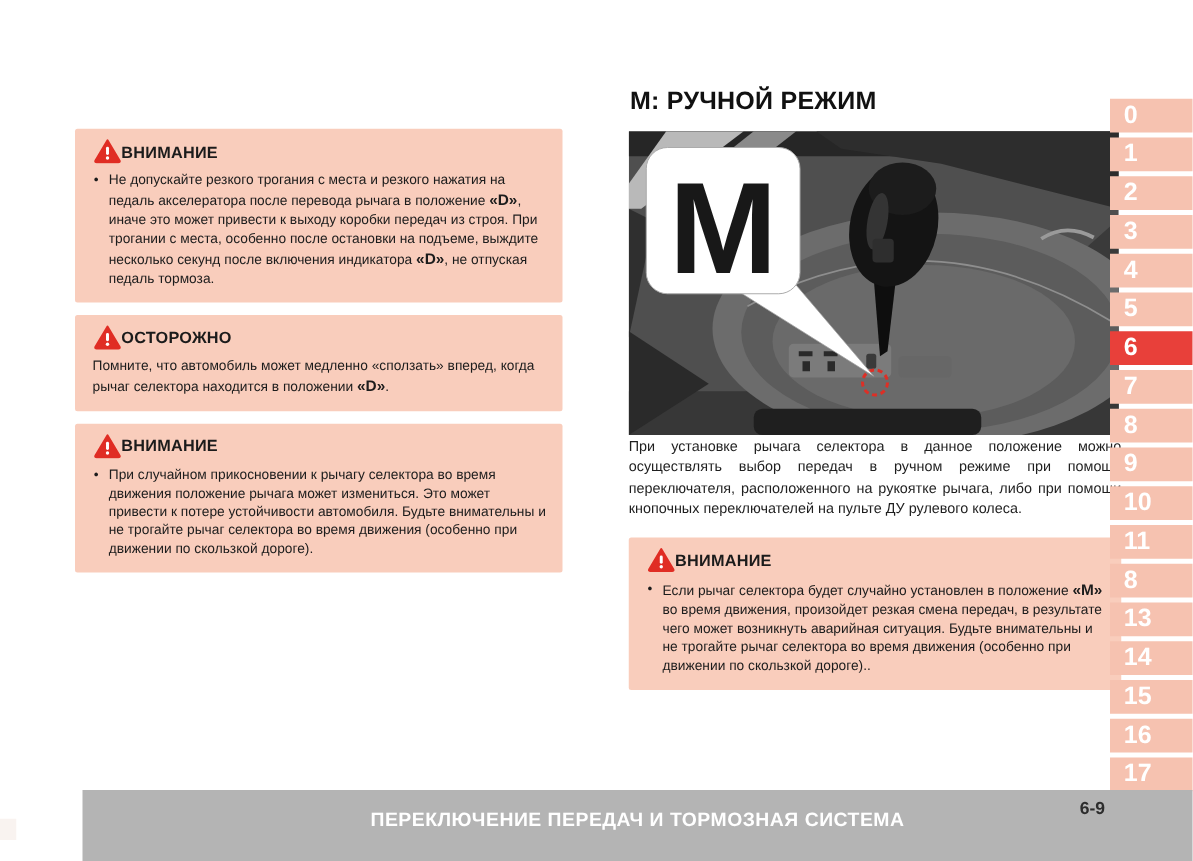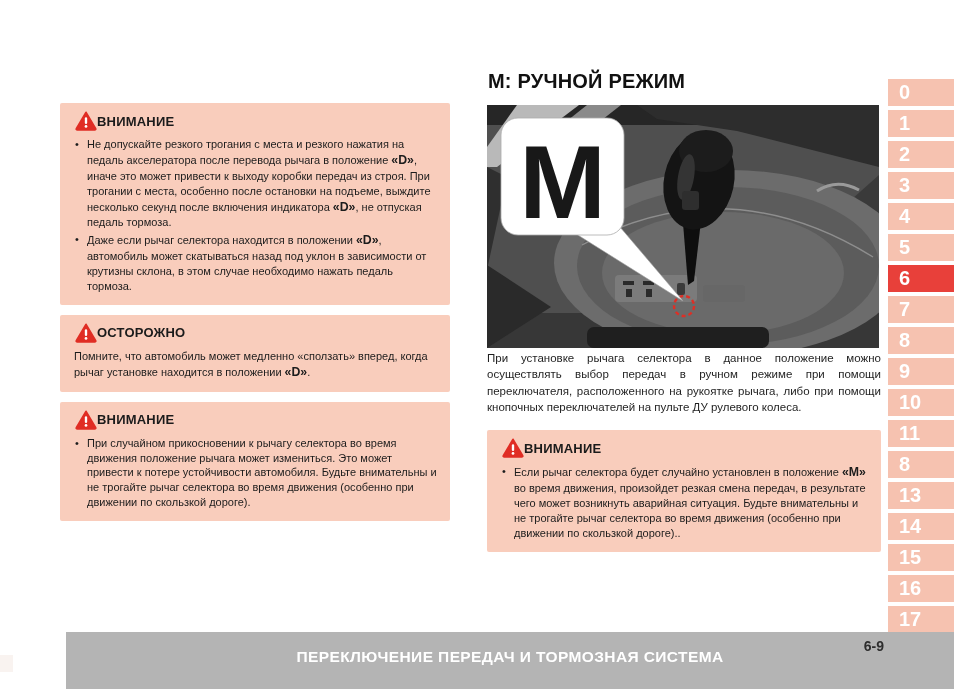--- a/index.html
+++ b/index.html
@@ -27,21 +27,21 @@
   .warn-body{display:flex;flex-direction:column;gap:2px;}
   .warn-item{
     font-size:11px;line-height:1.36;color:#1c1c1c;
     position:relative;padding-left:15px;text-align:left;
   }
   .warn-item.bulleted::before{
     content:"\2022";position:absolute;left:3px;top:0;font-size:11px;color:#1c1c1c;
   }
   .seg-b{font-weight:bold;font-size:1.12em;}
   
-  .right-col{position:absolute;left:487px;top:70px;width:394px;}
+  .right-col{position:absolute;left:503px;top:70px;width:394px;}
   .page-title{
     font-size:20px;font-weight:bold;color:#111;
     margin:0 0 0 1px;letter-spacing:.2px;line-height:1.1;
   }
   .figure{width:392px;height:243px;margin-top:13px;display:block;}
   .main-paragraph{
     margin-top:2px;font-size:11.5px;line-height:1.42;
     text-align:justify;color:#1f1f1f;
   }
   .right-col .warn-box{margin-top:15px;width:394px;}
@@ -83,35 +83,34 @@
     <div class="warn-head">
       <svg class="warn-icon" viewBox="0 0 24 22">
         <path d="M12 1.5 L22.6 19.5 Q23 20.6 21.6 20.6 L2.4 20.6 Q1 20.6 1.4 19.5 Z" fill="#e02d24" stroke="#e02d24" stroke-width="2" stroke-linejoin="round"></path>
         <rect x="10.7" y="7" width="2.6" height="7.2" rx="1.3" fill="#ffffff"></rect>
         <circle cx="12" cy="17" r="1.5" fill="#ffffff"></circle>
       </svg>
       <span>ВНИМАНИЕ</span>
     </div>
     <div class="warn-body">
       <div class="warn-item bulleted"><span>Не допускайте резкого трогания с места и резкого нажатия на педаль акселератора после перевода рычага в положение </span><span class="seg-b">«D»</span><span>, иначе это может привести к выходу коробки передач из строя. При трогании с места, особенно после остановки на подъеме, выждите несколько секунд после включения индикатора </span><span class="seg-b">«D»</span><span>, не отпуская педаль тормоза.</span></div>
-      <div class="warn-item bulleted"><span>Даже если рычаг селектора находится в положении </span><span class="seg-b">«D»</span><span>, автомобиль может скатываться назад под уклон в зависимости от крутизны склона, в этом случае необходимо нажать педаль тормоза.</span></div>
     </div>
   </div>
 
   <div class="warn-box">
     <div class="warn-head">
       <svg class="warn-icon" viewBox="0 0 24 22">
         <path d="M12 1.5 L22.6 19.5 Q23 20.6 21.6 20.6 L2.4 20.6 Q1 20.6 1.4 19.5 Z" fill="#e02d24" stroke="#e02d24" stroke-width="2" stroke-linejoin="round"></path>
         <rect x="10.7" y="7" width="2.6" height="7.2" rx="1.3" fill="#ffffff"></rect>
         <circle cx="12" cy="17" r="1.5" fill="#ffffff"></circle>
       </svg>
       <span>ОСТОРОЖНО</span>
     </div>
     <div class="warn-body">
-      <div class="warn-item" style="padding-left:2px;"><span>Помните, что автомобиль может медленно «сползать» вперед, когда рычаг установке находится в положении </span><span class="seg-b">«D»</span><span>.</span></div>
+      <div class="warn-item" style="padding-left:2px;"><span>Помните, что автомобиль может медленно «сползать» вперед, когда рычаг селектора находится в положении </span><span class="seg-b">«D»</span><span>.</span></div>
     </div>
   </div>
 
   <div class="warn-box">
     <div class="warn-head">
       <svg class="warn-icon" viewBox="0 0 24 22">
         <path d="M12 1.5 L22.6 19.5 Q23 20.6 21.6 20.6 L2.4 20.6 Q1 20.6 1.4 19.5 Z" fill="#e02d24" stroke="#e02d24" stroke-width="2" stroke-linejoin="round"></path>
         <rect x="10.7" y="7" width="2.6" height="7.2" rx="1.3" fill="#ffffff"></rect>
         <circle cx="12" cy="17" r="1.5" fill="#ffffff"></circle>
       </svg>

